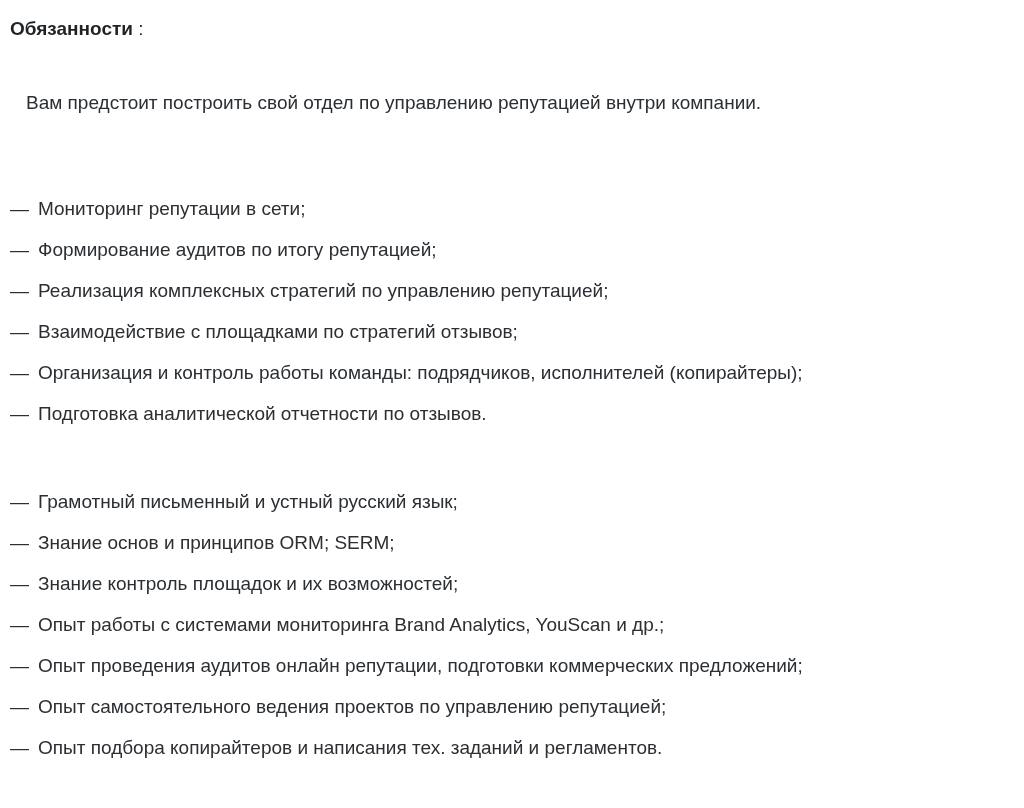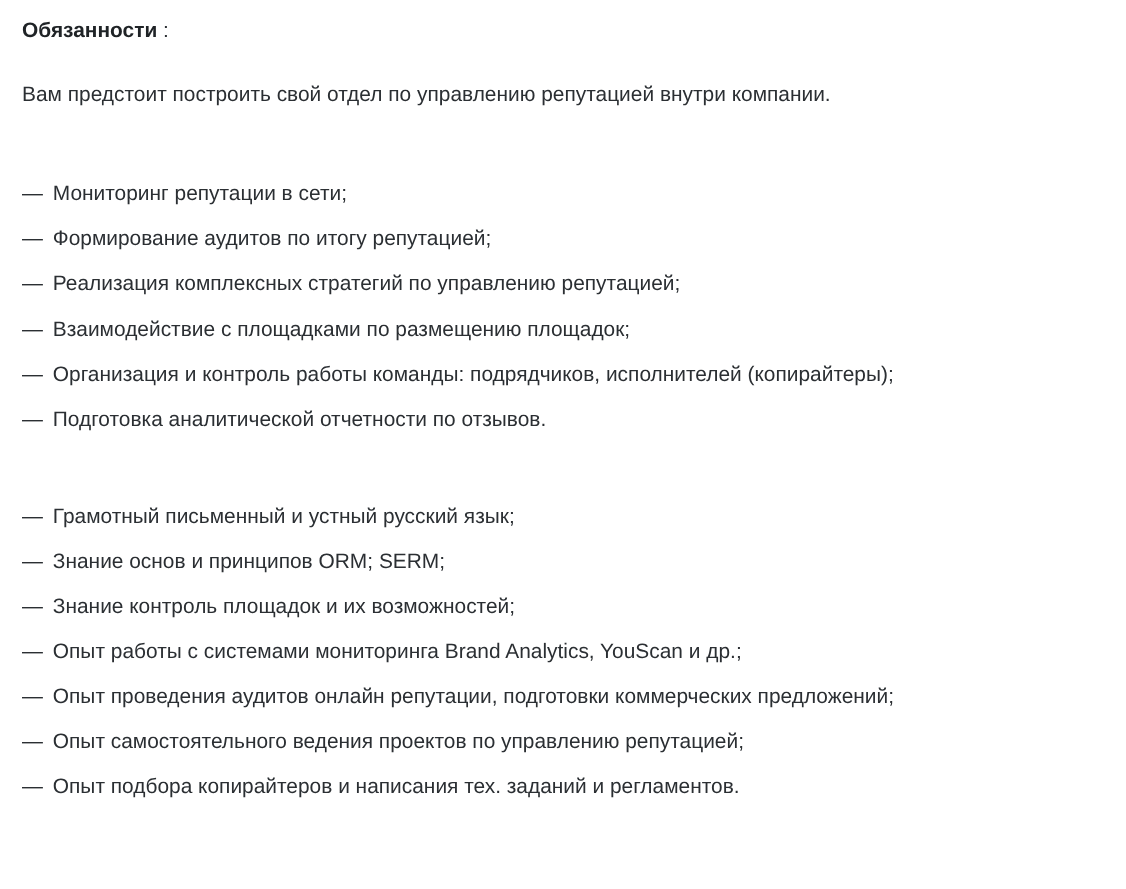--- a/index.html
+++ b/index.html
@@ -12,21 +12,21 @@
     height: 808px;
     font-family: "Liberation Sans", "DejaVu Sans", sans-serif;
     color: #2b2f33;
     -webkit-font-smoothing: antialiased;
     overflow: hidden;
   }
   .vacancy-doc {
     box-sizing: border-box;
     width: 1024px;
     height: 808px;
-    padding: 17px 24px 0 20px;
+    padding: 17px 24px 0 10px;
     background: #ffffff;
   }
 
   
   .section-heading {
     font-size: 19px;
     line-height: 24px;
     font-weight: 700;
     color: #1f2326;
     margin: 0;
@@ -36,21 +36,21 @@
     font-weight: 400;
     color: #2b2f33;
   }
 
   
   .paragraph {
     font-size: 19px;
     line-height: 24px;
     font-weight: 400;
     color: #2b2f33;
-    margin: 0;
+    margin: 16px;
     white-space: pre-wrap;
   }
 
   
   .dash-list {
     list-style: none;
     margin: 0;
     padding: 0;
   }
   .dash-list li {
@@ -108,21 +108,21 @@
       <li>
         <span class="dash-bullet">—</span>
         <span class="dash-text">Формирование аудитов по итогу репутацией;</span>
       </li>
       <li>
         <span class="dash-bullet">—</span>
         <span class="dash-text">Реализация комплексных стратегий по управлению репутацией;</span>
       </li>
       <li>
         <span class="dash-bullet">—</span>
-        <span class="dash-text">Взаимодействие с площадками по размещению площадок;</span>
+        <span class="dash-text">Взаимодействие с площадками по стратегий отзывов;</span>
       </li>
       <li>
         <span class="dash-bullet">—</span>
         <span class="dash-text">Организация и контроль работы команды: подрядчиков, исполнителей (копирайтеры);</span>
       </li>
       <li>
         <span class="dash-bullet">—</span>
         <span class="dash-text">Подготовка аналитической отчетности по отзывов.</span>
       </li>
     </ul>

